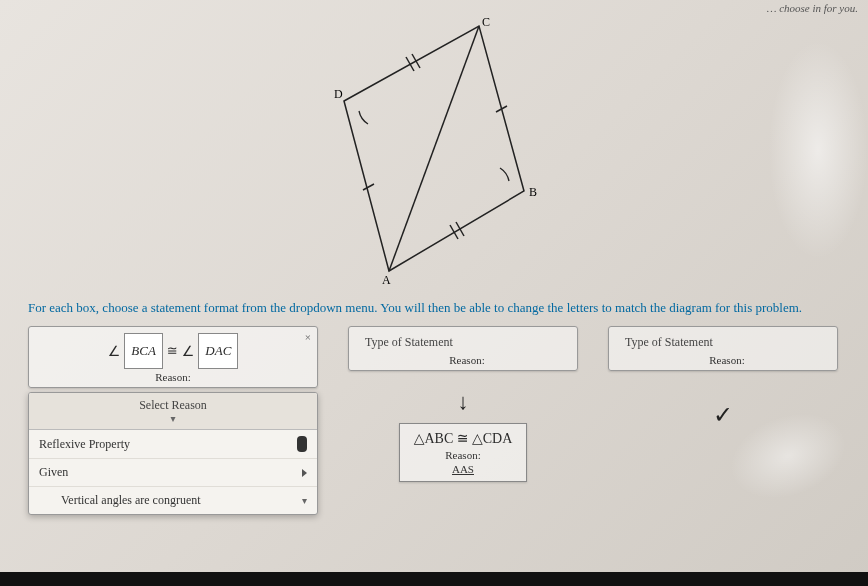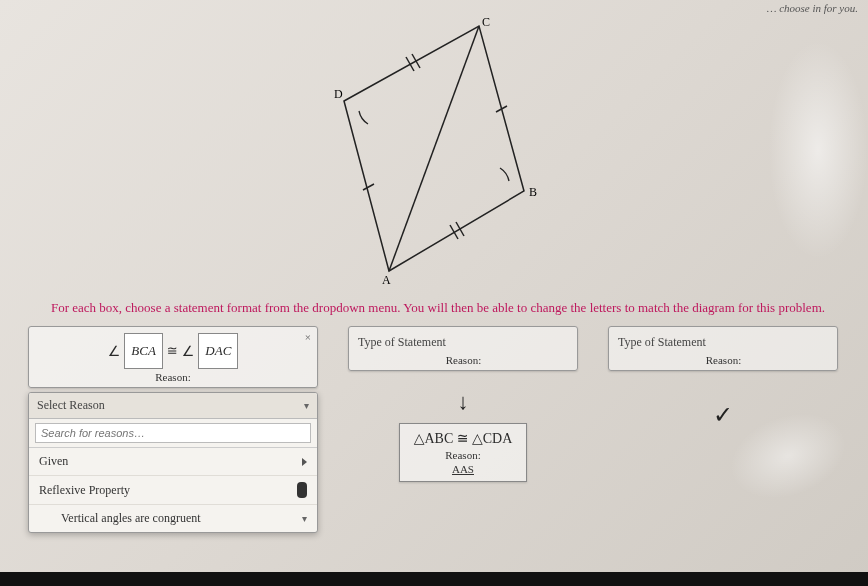--- a/index.html
+++ b/index.html
@@ -32,22 +32,21 @@
     margin-top: 6px;
     margin-bottom: 14px;
   }
   .diagram {
     width: 260px;
     height: 270px;
   }
   .instr {
     font-size: 13px;
     margin: 6px 0 10px 8px;
-    color: #be185d;
-    text-align: center;
+    color: #0369a1;
   }
   .proof-row {
     display: flex;
     gap: 30px;
     align-items: flex-start;
     padding: 0 8px;
   }
   .col {
     display: flex;
     flex-direction: column;
@@ -106,20 +105,21 @@
   }
   .dd-header {
     background: #e6e2db;
     border-bottom: 1px solid #bbb;
     padding: 5px 8px;
     font-size: 12px;
     color: #444;
     display: flex;
     justify-content: space-between;
     align-items: center;
+    flex-direction: column;
   }
   .dd-search {
     border-bottom: 1px solid #ccc;
     padding: 4px 6px;
   }
   .dd-search input {
     width: 100%;
     border: 1px solid #bbb;
     padding: 3px 5px;
     font-size: 11px;
@@ -134,21 +134,21 @@
     border-bottom: 1px solid #e0ddd7;
     cursor: pointer;
     display: flex;
     justify-content: space-between;
     align-items: center;
   }
   .type-card {
     border: 1px solid #999;
     background: rgba(255,255,255,0.5);
     border-radius: 3px;
-    padding: 6px 8px 4px 9px;
+    padding: 6px 8px 4px 16px;
     width: 100%;
     box-shadow: 0 1px 2px rgba(0,0,0,0.15);
     cursor: pointer;
   }
   .type-stmt {
     font-size: 12px;
     color: #444;
     text-align: left;
     padding: 2px 0;
   }
@@ -266,30 +266,27 @@
           <span class="angle-box">DAC</span>
         </div>
         <div class="reason-label">Reason:</div>
       </div>
 
       <div class="dropdown-panel" style="position:relative;">
         <div class="dd-header">
           <span>Select Reason</span>
           <span class="caret">▾</span>
         </div>
-        <div class="dd-search">
-          <input type="text" placeholder="Search for reasons…" style="">
+        <div class="dd-item">
+          <span>Reflexive Property</span>
+          <span style="width:10px;height:16px;background:#333;border-radius:4px;"></span>
         </div>
         <div class="dd-item">
           <span>Given</span>
           <span class="dd-arrow-right"></span>
-        </div>
-        <div class="dd-item">
-          <span>Reflexive Property</span>
-          <span style="width:10px;height:16px;background:#333;border-radius:4px;"></span>
         </div>
         <div class="dd-item" style="border-bottom:none;padding-left:32px;">
           <span>Vertical angles are congruent</span>
           <span class="caret">▾</span>
         </div>
       </div>
     </div>
 
     <div class="col col2">
       <div class="type-card">

